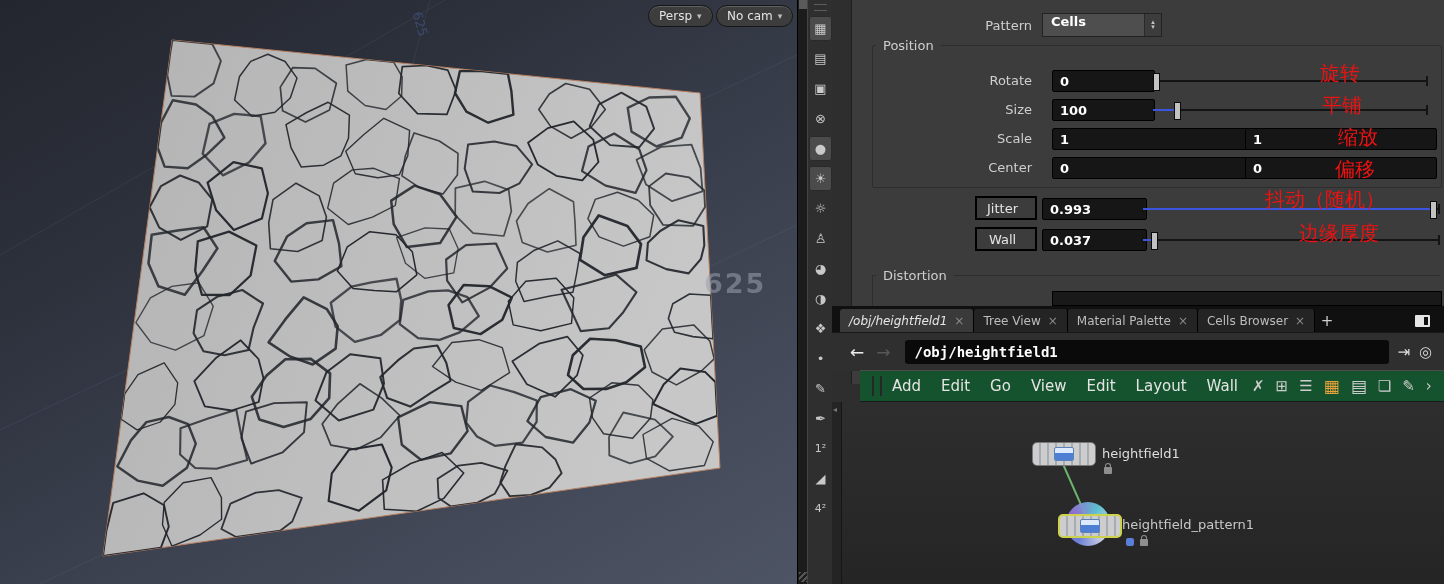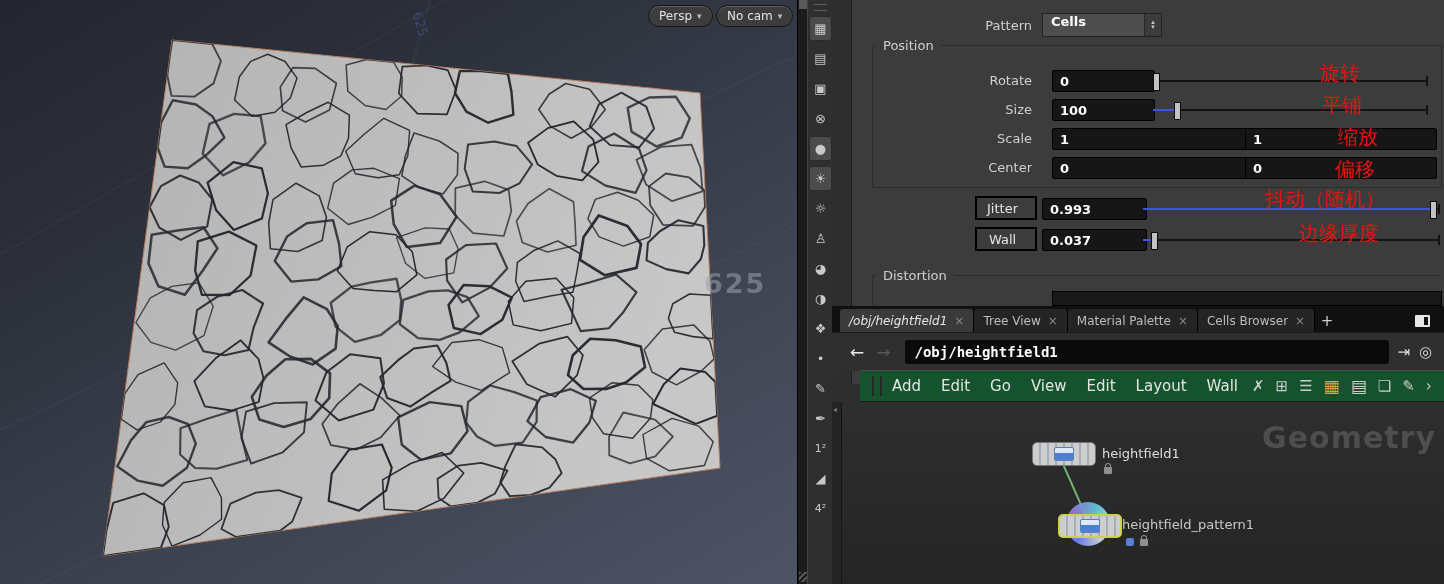--- a/index.html
+++ b/index.html
@@ -394,21 +394,20 @@
       <span class="micon">❏</span>
       <span class="micon">✎</span>
       <span class="micon">›</span>
     </div>
   </div>
 
   <div class="network">
     <div class="net-strip">
         <span class="tri">◂</span>
       </div>
-    <div class="geo-label">Geometry</div>
     <svg class="netsvg" width="612" height="182">
       <line x1="231" y1="62" x2="253" y2="112" stroke="#74c276" stroke-width="2" opacity="0.9"></line>
     </svg>
     <div class="nodebox node1">
       <span class="nodeglyph"></span>
     </div>
     <div class="nodelabel nl1">heightfield1</div>
     <span class="lockbadge lb1"></span>
     <div class="ring"></div>
     <div class="nodebox node2">

